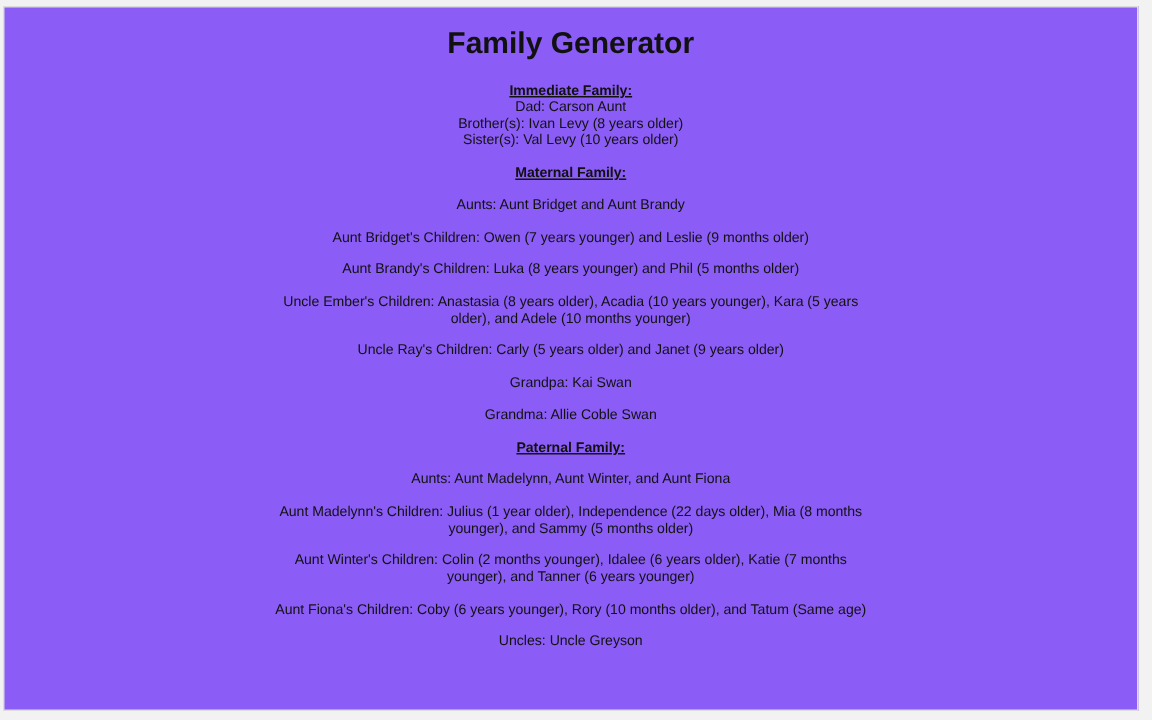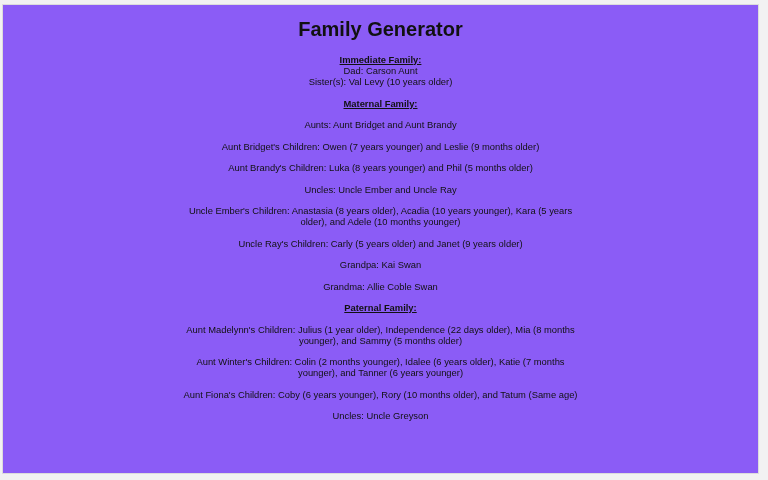--- a/index.html
+++ b/index.html
@@ -49,31 +49,32 @@
 </head>
 <body>
 
 <div class="panel">
   <h1 class="title">Family Generator</h1>
 
   <div class="content">
 
     <div class="block heading">Immediate Family:</div>
     <div class="block">Dad: Carson Aunt</div>
+    <div class="block">Brother(s): Ivan Levy (8 years older)</div>
     <div class="block">Sister(s): Val Levy (10 years older)</div>
 
     <div class="block heading gap">Maternal Family:</div>
     <div class="block gap">Aunts: Aunt Bridget and Aunt Brandy</div>
     <div class="block gap">Aunt Bridget's Children: Owen (7 years younger) and Leslie (9 months older)</div>
     <div class="block gap">Aunt Brandy's Children: Luka (8 years younger) and Phil (5 months older)</div>
-    <div class="block gap">Uncles: Uncle Ember and Uncle Ray</div>
     <div class="block gap">Uncle Ember's Children: Anastasia (8 years older), Acadia (10 years younger), Kara (5 years older), and Adele (10 months younger)</div>
     <div class="block gap">Uncle Ray's Children: Carly (5 years older) and Janet (9 years older)</div>
     <div class="block gap">Grandpa: Kai Swan</div>
     <div class="block gap">Grandma: Allie Coble Swan</div>
 
     <div class="block heading gap">Paternal Family:</div>
+    <div class="block gap">Aunts: Aunt Madelynn, Aunt Winter, and Aunt Fiona</div>
     <div class="block gap">Aunt Madelynn's Children: Julius (1 year older), Independence (22 days older), Mia (8 months younger), and Sammy (5 months older)</div>
     <div class="block gap">Aunt Winter's Children: Colin (2 months younger), Idalee (6 years older), Katie (7 months younger), and Tanner (6 years younger)</div>
     <div class="block gap">Aunt Fiona's Children: Coby (6 years younger), Rory (10 months older), and Tatum (Same age)</div>
     <div class="block gap">Uncles: Uncle Greyson</div>
   </div>
 </div>
 
 </body></html>

